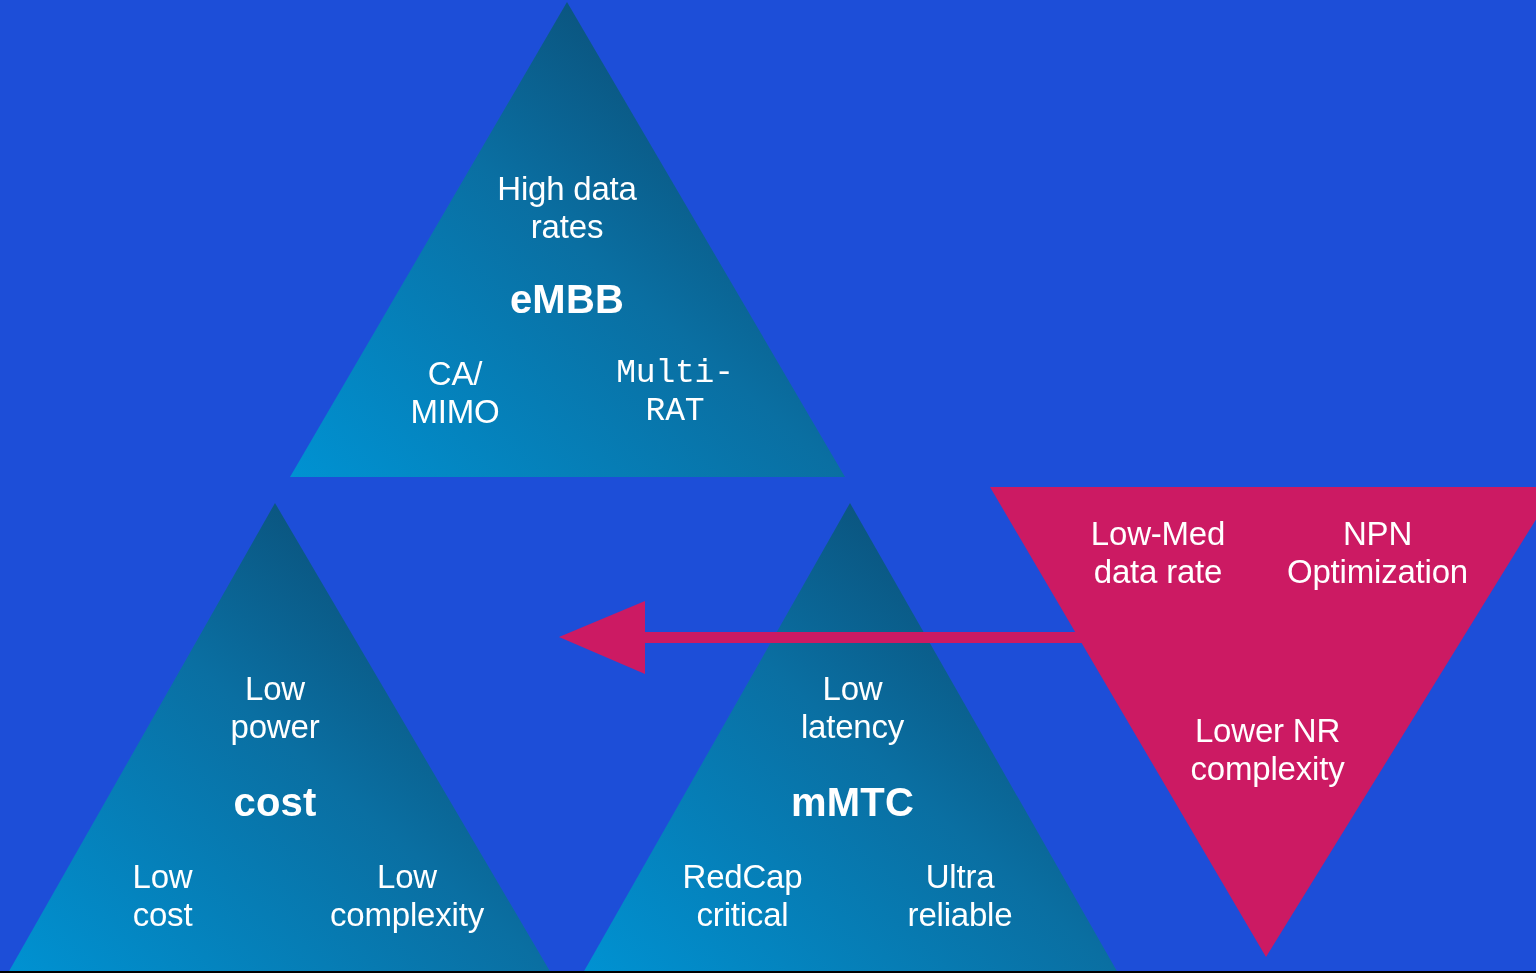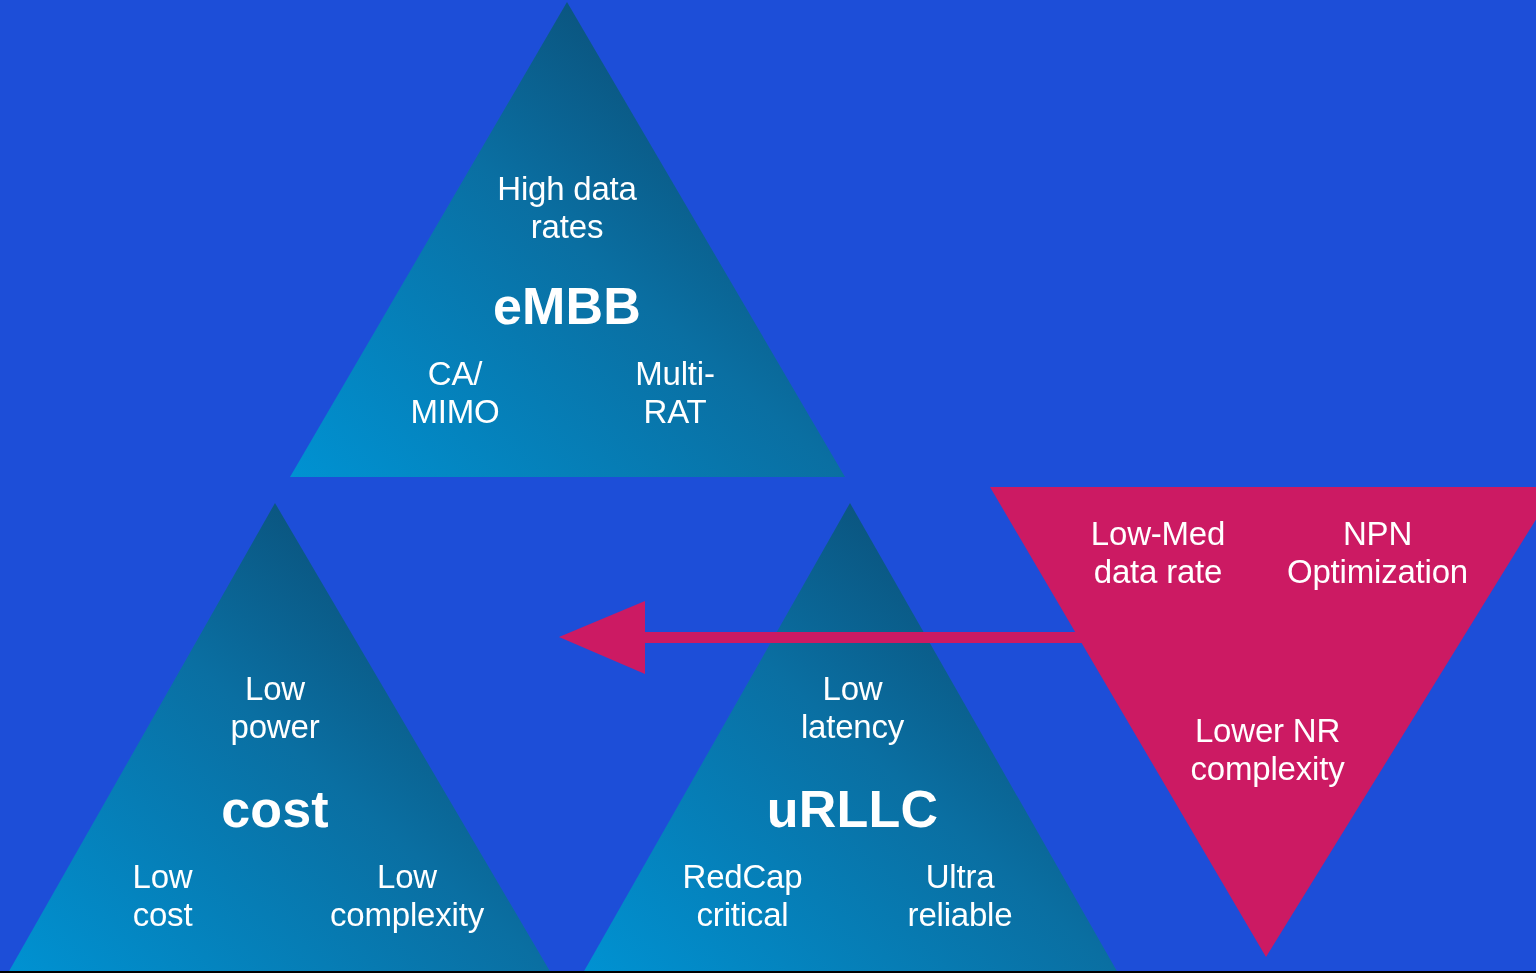--- a/index.html
+++ b/index.html
@@ -37,21 +37,21 @@
     text-align: center;
     line-height: 1.14;
     white-space: pre-line;
     letter-spacing: -0.2px;
   }
   .lbl-feature {
     font-size: 33px;
     font-weight: 400;
   }
   .lbl-title {
-    font-size: 52px;
+    font-size: 40px;
     font-weight: 700;
     letter-spacing: 0.2px;
   }
 </style>
 </head>
 <body>
 
 <div id="stage">
 
   <svg class="shape-layer" viewBox="0 0 1536 973" width="1536" height="973">
@@ -95,38 +95,38 @@
   <div class="text-layer">
 
     <div class="tri-label lbl-feature" style="left:442px; top:170px; width:250px;">High data
 rates</div>
 
     <div class="tri-label lbl-title" style="left:437px; top:277px; width:260px;">eMBB</div>
 
     <div class="tri-label lbl-feature" style="left:370px; top:355px; width:170px;">CA/
 MIMO</div>
 
-    <div class="tri-label lbl-feature" style="left:585px; top:355px; width:180px;">Multi-
+    <div class="tri-label lbl-feature" style="left:585px; top:355px; width:180px;font-family:Liberation Mono, monospace;">Multi-
 RAT</div>
 
     <div class="tri-label lbl-feature" style="left:180px; top:670px; width:190px;">Low
 power</div>
 
     <div class="tri-label lbl-title" style="left:145px; top:780px; width:260px;">cost</div>
 
     <div class="tri-label lbl-feature" style="left:90px; top:858px; width:145px;">Low
 cost</div>
 
     <div class="tri-label lbl-feature" style="left:282px; top:858px; width:250px;">Low
 complexity</div>
 
     <div class="tri-label lbl-feature" style="left:755px; top:670px; width:195px;">Low
 latency</div>
 
-    <div class="tri-label lbl-title" style="left:720px; top:780px; width:265px;">uRLLC</div>
+    <div class="tri-label lbl-title" style="left:720px; top:780px; width:265px;">mMTC</div>
 
     <div class="tri-label lbl-feature" style="left:655px; top:858px; width:175px;">RedCap
 critical</div>
 
     <div class="tri-label lbl-feature" style="left:875px; top:858px; width:170px;">Ultra
 reliable</div>
 
     <div class="tri-label lbl-feature" style="left:1068px; top:515px; width:180px;">Low-Med
 data rate</div>
 

